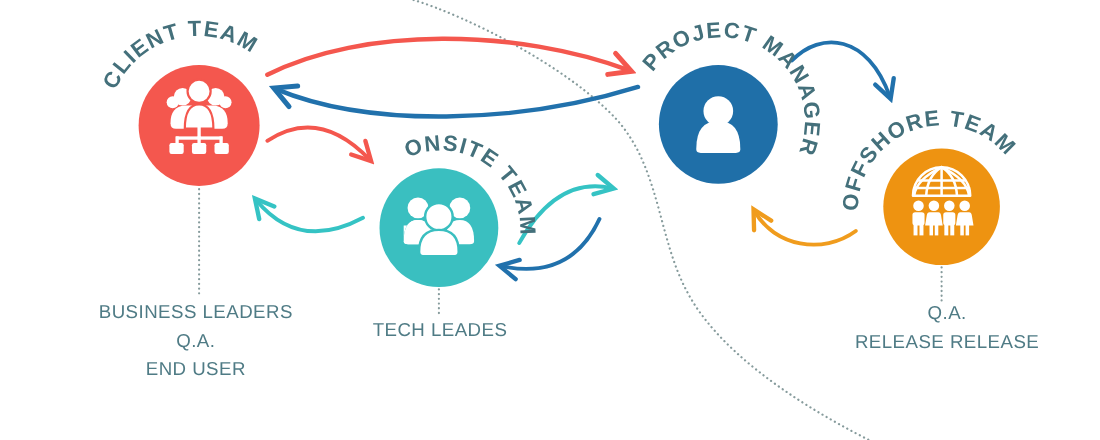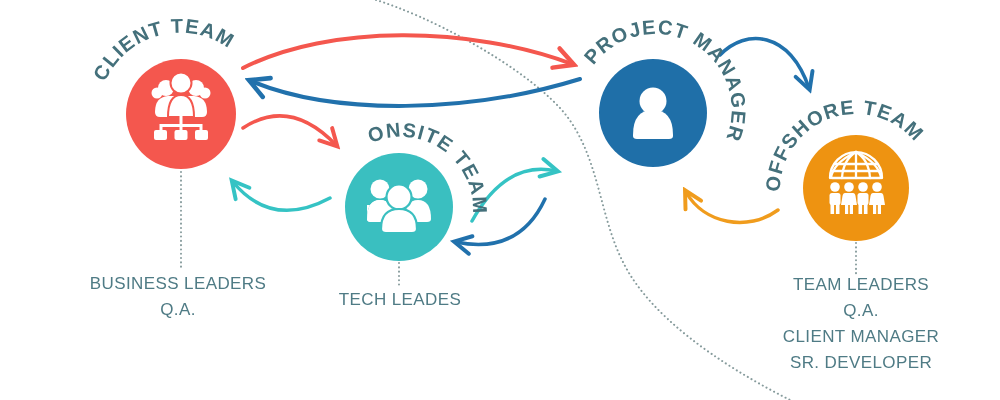--- a/index.html
+++ b/index.html
@@ -164,23 +164,22 @@
     <textPath href="#arc-pm-label" startOffset="50%" text-anchor="middle">PROJECT MANAGER</textPath>
   </text>
   <text class="node-label">
     <textPath href="#arc-offshore-label" startOffset="50%" text-anchor="middle">OFFSHORE TEAM</textPath>
   </text>
 </svg>
 
   <div class="roles-list roles-client">
     <div>BUSINESS LEADERS</div>
     <div>Q.A.</div>
+    <div>END USER</div>
   </div>
   <div class="roles-list roles-onsite">
     <div>TECH LEADES</div>
   </div>
   <div class="roles-list roles-offshore">
-    <div>TEAM LEADERS</div>
     <div>Q.A.</div>
-    <div>CLIENT MANAGER</div>
-    <div>SR. DEVELOPER</div>
+    <div>RELEASE RELEASE</div>
   </div>
 </div>
 
 </body></html>

